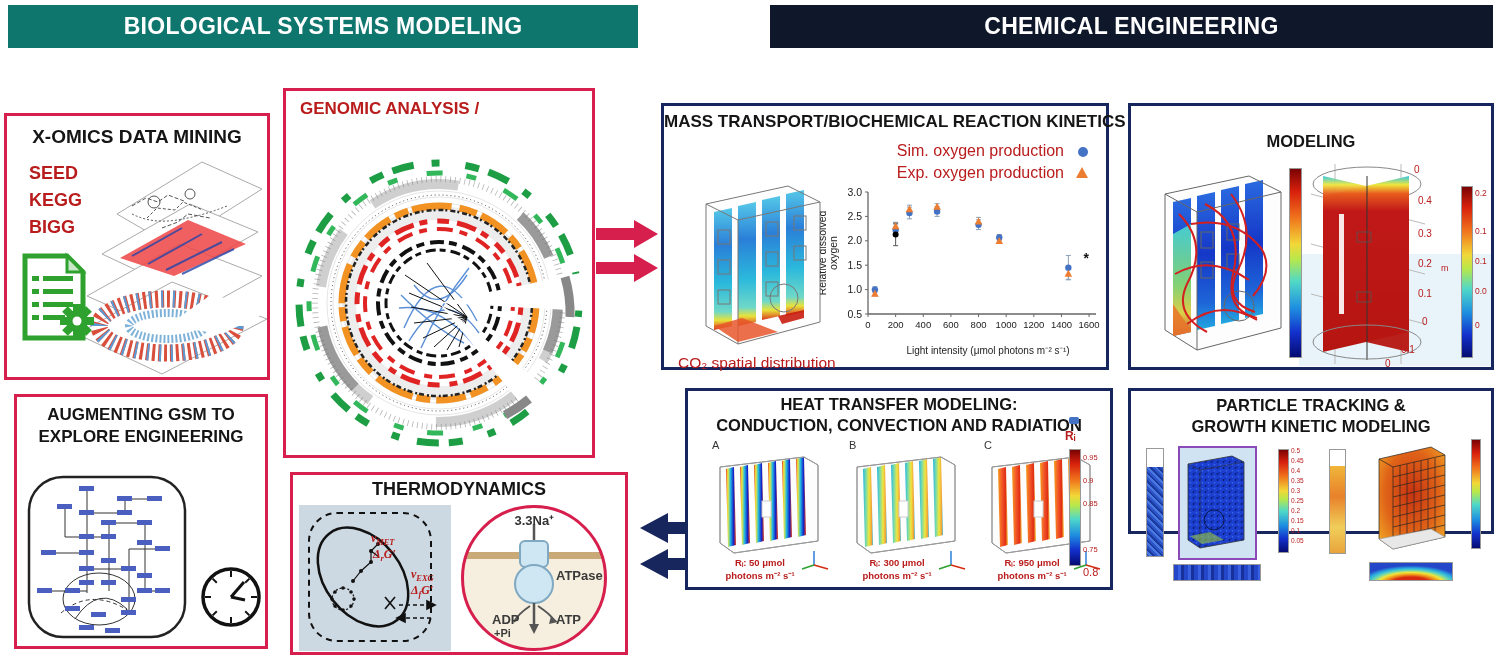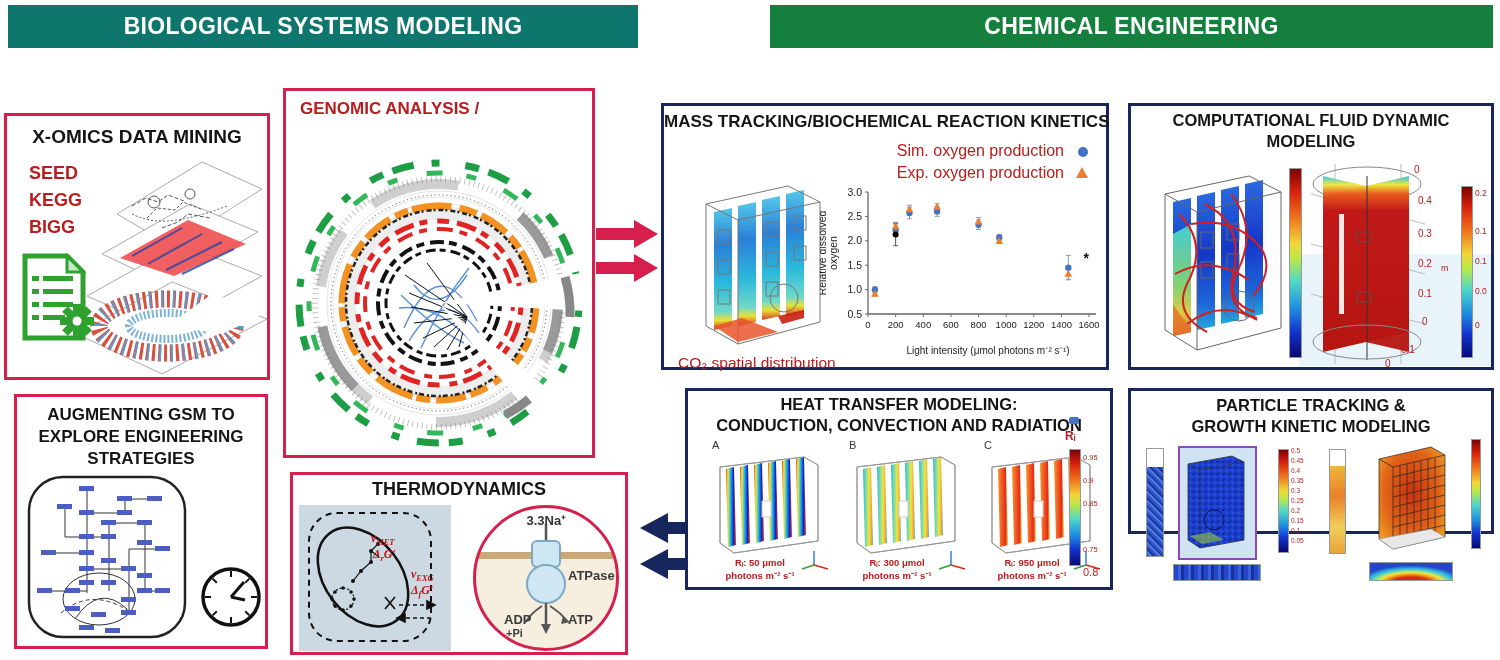--- a/index.html
+++ b/index.html
@@ -84,21 +84,21 @@
         <circle cx="1.5" cy="2" r="0.9" fill="#0a1a70"></circle>
         <circle cx="4.5" cy="4.8" r="0.8" fill="#3f6ae8"></circle>
         <circle cx="3" cy="0.8" r="0.6" fill="#0a1a70"></circle>
       </pattern>
     </defs>
   </svg>
 
   <div class="banner" style="left:8px;width:630px;background:#0f766e;">
     <span>BIOLOGICAL SYSTEMS MODELING</span>
   </div>
-  <div class="banner" style="left:770px;width:723px;background:#15803d;">
+  <div class="banner" style="left:770px;width:723px;background:#0f172a;">
     <span>CHEMICAL ENGINEERING</span>
   </div>
 
   <div class="panel" style="left:4px;top:113px;width:266px;height:267px;">
     <div class="ttl" style="top:10px;font-size:19px;">X-OMICS DATA MINING</div>
     <div class="lbl" style="left:22px;top:44px;font-weight:bold;font-size:18px;line-height:27px;">
       <div>SEED</div>
       <div>KEGG</div>
       <div>BIGG</div>
     </div>
@@ -199,21 +199,20 @@
         <path d="M126,-26 A128,128 0 0 1 131,14" fill="none" stroke="#888" stroke-width="9"></path>
         <path d="M90,96 A130,130 0 0 1 66,112" fill="none" stroke="#888" stroke-width="9"></path>
       </g>
     </svg>
   </div>
 
   <div class="panel" style="left:14px;top:394px;width:254px;height:255px;">
     <div class="ttl" style="top:7px;font-size:17px;line-height:22px;">
       <div>AUGMENTING GSM TO</div>
       <div>EXPLORE ENGINEERING</div>
-      <div>STRATEGIES</div>
     </div>
     <svg style="position:absolute;left:8px;top:76px;" width="168" height="170" viewBox="0 0 168 170">
       <rect x="4" y="4" width="156" height="160" rx="34" fill="none" stroke="#222" stroke-width="2.5"></rect>
       <g stroke="#333" stroke-width="1" fill="none">
         <polyline points="62,16 62,40 100,40 100,26 130,26"></polyline>
         <polyline points="40,34 40,64 84,64 84,50 120,50 120,70"></polyline>
         <polyline points="62,40 62,120"></polyline>
         <polyline points="24,80 62,80"></polyline>
           <polyline points="62,96 104,96 104,76 138,76"></polyline>
         <polyline points="84,64 84,118"></polyline>
@@ -311,21 +310,21 @@
           <polygon points="128,96 136,100 128,104"></polygon>
           <line x1="132" y1="113" x2="106" y2="113" stroke-dasharray="4 3"></line>
           <polygon points="106,109 98,113 106,117"></polygon>
         </g>
       </svg>
       <span class="lbl math" style="left:72px;top:26px;font-size:12px;"><i>v</i><sub>MET</sub></span>
       <span class="lbl math" style="left:74px;top:42px;font-size:12px;"><span>Δ</span><sub>r</sub><i>G′</i></span>
       <span class="lbl math" style="left:112px;top:62px;font-size:12px;"><i>v</i><sub>EXG</sub></span>
       <span class="lbl math" style="left:112px;top:78px;font-size:12px;"><span>Δ</span><sub>f</sub><i>G′</i></span>
     </div>
-    <div style="position:absolute;left:180px;top:30px;width:146px;height:146px;border-radius:50%;border:3px solid #D61F4C;overflow:hidden;background:linear-gradient(#ffffff 0 44px,#c8a977 44px 51px,#f6efdf 51px 100%);box-sizing:border-box;">
+    <div style="position:absolute;left:168px;top:30px;width:146px;height:146px;border-radius:50%;border:3px solid #D61F4C;overflow:hidden;background:linear-gradient(#ffffff 0 44px,#c8a977 44px 51px,#f6efdf 51px 100%);box-sizing:border-box;">
       <svg width="140" height="140" viewBox="0 0 140 140" style="position:absolute;left:0;top:0;">
         <line x1="70" y1="16" x2="70" y2="40" stroke="#555" stroke-width="2.5"></line>
         <rect x="56" y="33" width="28" height="26" rx="5" fill="#cfe7f2" stroke="#7fa8c2" stroke-width="2"></rect>
         <circle cx="70" cy="76" r="19" fill="#cfe7f2" stroke="#7fa8c2" stroke-width="2"></circle>
         <line x1="70" y1="95" x2="70" y2="118" stroke="#555" stroke-width="2.5"></line>
         <polygon points="65,116 75,116 70,126" fill="#555"></polygon>
         <path d="M66,98 q-12,8 -16,16" fill="none" stroke="#555" stroke-width="2"></path>
         <path d="M74,98 q12,8 16,14" fill="none" stroke="#555" stroke-width="2"></path>
         <polygon points="87,108 94,114 85,116" fill="#555"></polygon>
       </svg>
@@ -341,21 +340,21 @@
     <polygon points="0,8 38,8 38,0 62,14 38,28 38,20 0,20" fill="#D61F4C"></polygon>
     <polygon points="0,42 38,42 38,34 62,48 38,62 38,54 0,54" fill="#D61F4C"></polygon>
   </svg>
 
   <svg style="position:absolute;left:626px;top:512px;" width="80" height="70" viewBox="0 0 80 70">
     <polygon points="78,10 42,10 42,1 14,16 42,31 42,22 78,22" fill="#17265C"></polygon>
     <polygon points="78,46 42,46 42,37 14,52 42,67 42,58 78,58" fill="#17265C"></polygon>
   </svg>
 
   <div class="panel navy" style="left:661px;top:103px;width:448px;height:267px;">
-    <div class="ttl" style="top:6px;font-size:17px;">MASS TRACKING/BIOCHEMICAL REACTION KINETICS</div>
+    <div class="ttl" style="top:6px;font-size:17px;">MASS TRANSPORT/BIOCHEMICAL REACTION KINETICS</div>
     <div class="lbl" style="left:150px;top:36px;width:250px;text-align:right;font-size:16px;">Sim. oxygen production</div>
     <span class="legend-marker-circle" style="left:414px;top:41px;"></span>
     <div class="lbl" style="left:150px;top:58px;width:250px;text-align:right;font-size:16px;">Exp. oxygen production</div>
     <span class="legend-marker-tri" style="left:412px;top:61px;"></span>
     <svg style="position:absolute;left:14px;top:60px;" width="148" height="192" viewBox="0 0 148 192">
       <g>
         <polygon points="30,40 108,22 140,40 140,158 62,180 30,162" fill="#fdfdfd" stroke="none"></polygon>
         <polygon points="36,46 54,42 54,160 36,164" fill="url(#massPlate)"></polygon>
         <polygon points="60,40 78,36 78,156 60,160" fill="url(#massPlate)"></polygon>
         <polygon points="84,34 102,30 102,150 84,154" fill="url(#massPlate)"></polygon>
@@ -473,21 +472,20 @@
         <polygon points="113.2909090909091,27.839999999999986 120.89090909090909,27.839999999999986 117.0909090909091,20.839999999999986" fill="#ED7D31"></polygon>
         <polygon points="154.74545454545455,42.480000000000004 162.34545454545457,42.480000000000004 158.54545454545456,35.480000000000004" fill="#ED7D31"></polygon>
         <polygon points="175.47272727272727,62 183.0727272727273,62 179.27272727272728,55" fill="#ED7D31"></polygon>
         <polygon points="244.56363636363636,94.696 252.16363636363639,94.696 248.36363636363637,87.696" fill="#ED7D31"></polygon>
         <circle cx="75.63636363636364" cy="52.45600000000002" r="3" fill="#000000"></circle>
         <text x="263.56363636363636" y="81.344" font-size="14" font-weight="bold" fill="#111">*</text>
       </svg>
   </div>
 
   <div class="panel navy" style="left:1128px;top:103px;width:366px;height:267px;">
-    <div class="ttl" style="top:5px;font-size:16.5px;">COMPUTATIONAL FLUID DYNAMIC</div>
     <div class="ttl" style="top:26px;font-size:16.5px;">MODELING</div>
     <div style="position:absolute;left:168px;top:148px;width:192px;height:112px;background:#e8f4f9;"></div>
     <svg style="position:absolute;left:4px;top:48px;" width="150" height="214" viewBox="0 0 150 214">
       <polygon points="32,42 112,24 144,42 144,176 64,198 32,178" fill="#fdfdfd"></polygon>
       <polygon points="38,48 56,44 56,178 38,182" fill="url(#cfdPlate)"></polygon>
       <polygon points="62,42 80,38 80,172 62,176" fill="url(#cfdPlate)"></polygon>
       <polygon points="86,36 104,32 104,166 86,170" fill="url(#cfdPlate)"></polygon>
       <polygon points="110,30 128,26 128,160 110,164" fill="url(#cfdPlate)"></polygon>
       <polygon points="38,80 56,70 56,178 38,182" fill="url(#cfdWedge)" opacity="0.9"></polygon>
       <g fill="none" stroke="#666" stroke-width="1">

